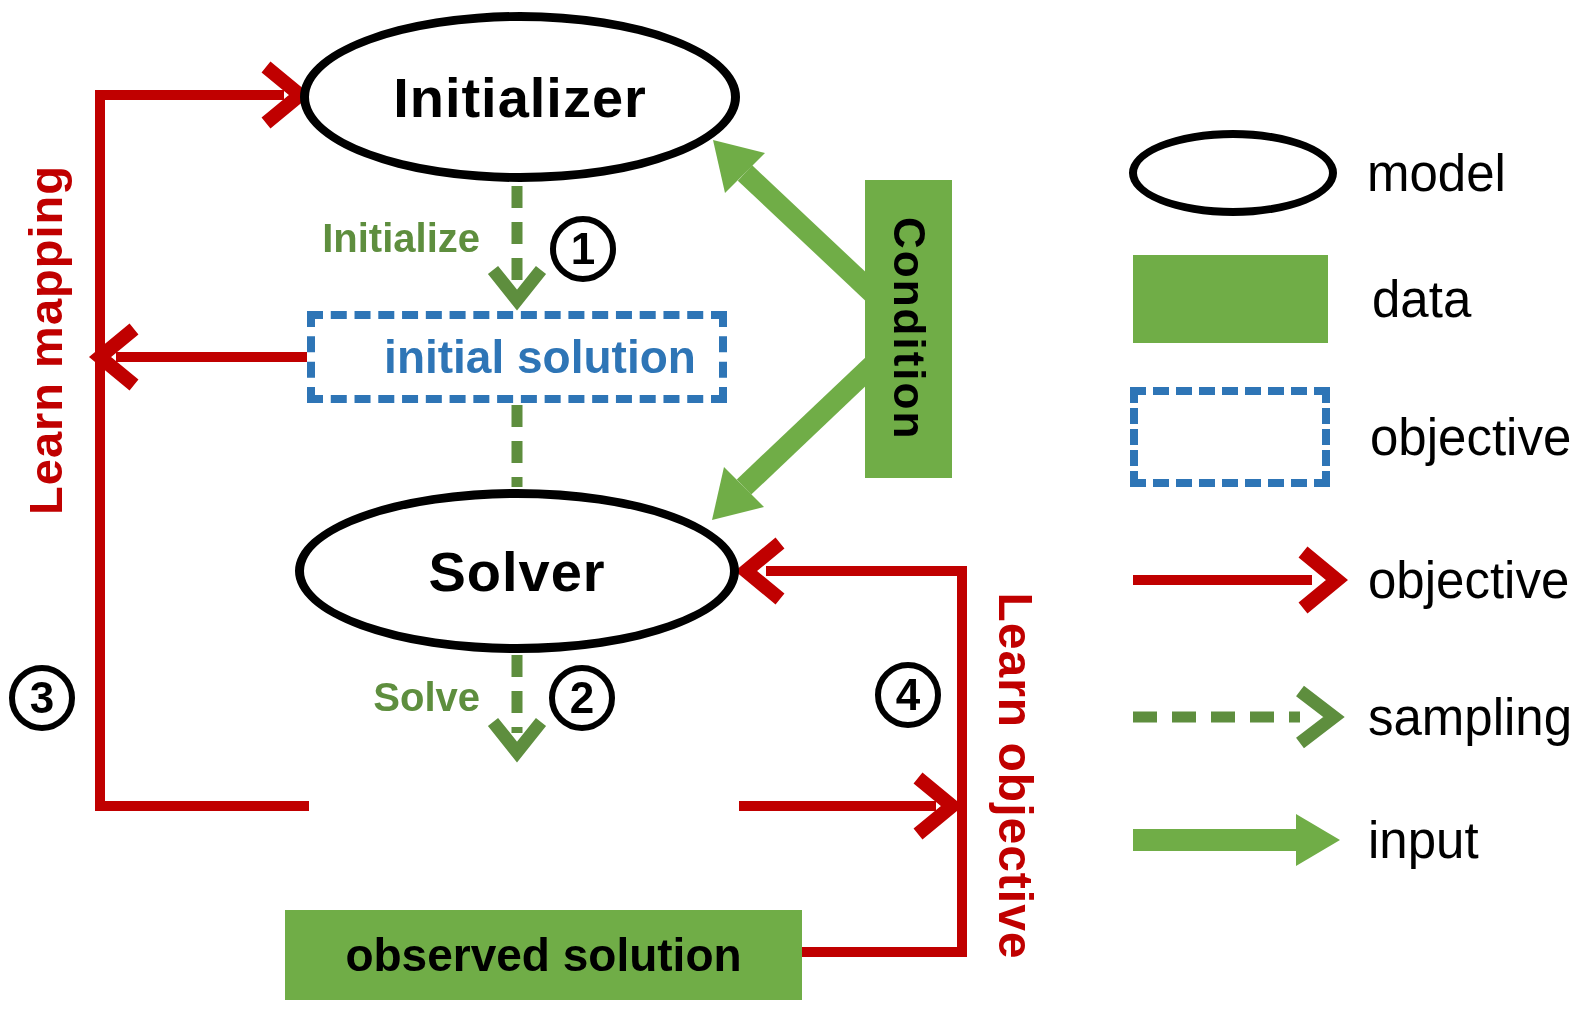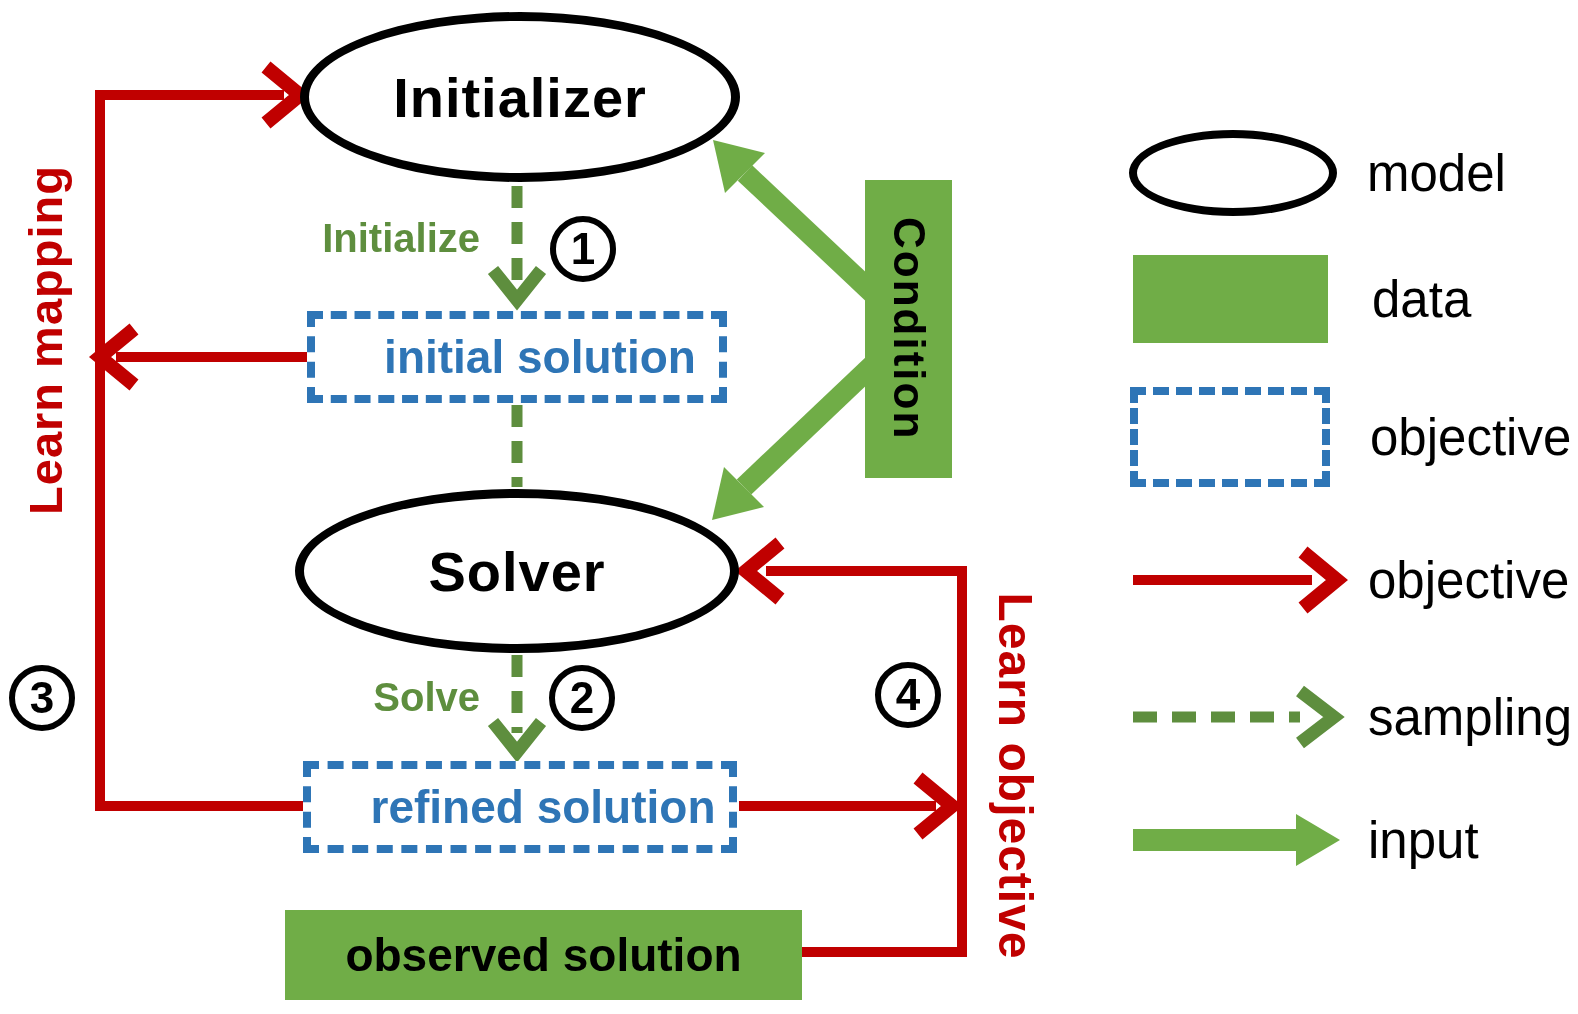--- a/index.html
+++ b/index.html
@@ -124,23 +124,20 @@
   </div>
 
   <div class="ellipse" style="left:295px;top:489px;width:444px;height:164px;">
     <span class="lbl">Solver</span>
   </div>
 
   <div class="synthbox" style="left:307px;top:311px;width:420px;height:92px;">
     <span class="lbl">initial solution</span>
   </div>
 
-  <div class="synthbox" style="left:303px;top:761px;width:434px;height:92px;">
-    <span class="lbl">refined solution</span>
-  </div>
 
   <div class="databox" style="left:285px;top:910px;width:517px;height:90px;">
     <span class="lbl">observed solution</span>
   </div>
 
   <div class="databox" style="left:865px;top:180px;width:87px;height:298px;">
     <span class="lbl-vert">Condition</span>
   </div>
 
   <div class="actionlbl" style="left:0px;top:238px;width:480px;">Initialize</div>

